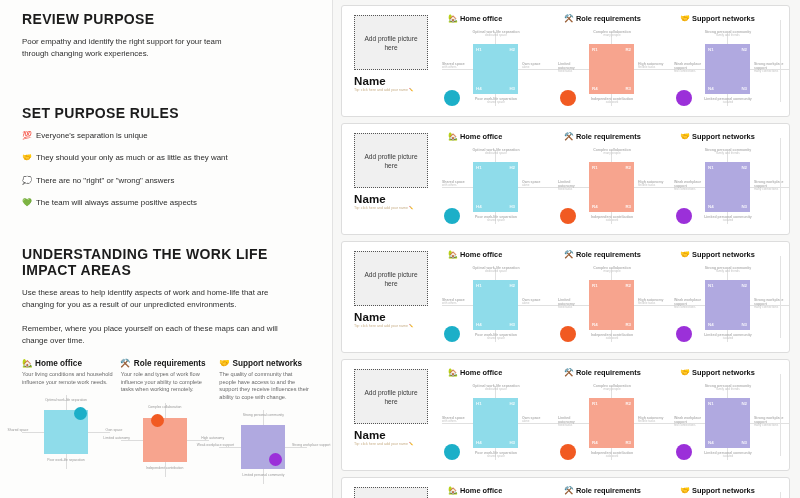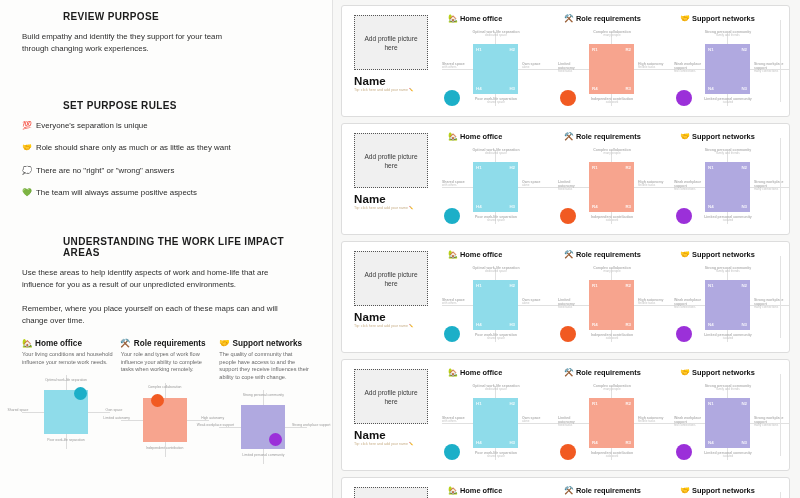--- a/index.html
+++ b/index.html
@@ -18,22 +18,22 @@
   
   .left-panel {
     width: 332px; height: 498px;
     background: #fdfdfc;
     padding: 11px 22px 0 22px;
     overflow: hidden;
     position: relative;
   }
 
   .sec-title {
-    font-size: 10px; font-weight: bold; letter-spacing: .35px;
-    color: #1c1c1c; margin-bottom: 9px; margin-left: 41px;
+    font-size: 14px; font-weight: bold; letter-spacing: .35px;
+    color: #1c1c1c; margin-bottom: 9px;
   }
   .sec-body {
     font-size: 7.9px; line-height: 12.4px; color: #2e2e2e;
     max-width: 222px;
   }
   .gap-a { height: 44px; }
   .gap-b { height: 26px; }
 
   .rules { margin-top: 2px; }
   .rule-row {
@@ -161,48 +161,48 @@
   }
 </style>
 </head>
 <body>
 
 <div class="app">
 
   <div class="left-panel">
 
     <div class="sec-title">REVIEW PURPOSE</div>
-    <div class="sec-body">Build empathy and identify the they support for your team through changing work experiences.</div>
+    <div class="sec-body">Poor empathy and identify the right support for your team through changing work experiences.</div>
 
     <div class="gap-a"></div>
 
     <div class="sec-title">SET PURPOSE RULES</div>
     <div class="rules" id="rules-list">
         <div class="rule-row">
           <span class="rule-emoji">💯</span>
           <span>Everyone's separation is unique</span>
         </div>
         <div class="rule-row">
           <span class="rule-emoji">🤝</span>
-          <span>Role should share only as much or as little as they want</span>
+          <span>They should your only as much or as little as they want</span>
         </div>
         <div class="rule-row">
           <span class="rule-emoji">💭</span>
           <span>There are no "right" or "wrong" answers</span>
         </div>
         <div class="rule-row">
           <span class="rule-emoji">💚</span>
           <span>The team will always assume positive aspects</span>
         </div>
       </div>
 
     <div class="gap-b"></div>
 
     <div class="sec-title">UNDERSTANDING THE WORK LIFE IMPACT AREAS</div>
-    <div class="para">Use these areas to help identify aspects of work and home-life that are influence for you as a result of our unpredicted environments.</div>
+    <div class="para">Use these areas to help identify aspects of work and home-life that are changing for you as a result of our unpredicted environments.</div>
     <div class="para">Remember, where you place yourself on each of these maps can and will change over time.</div>
 
     <div class="areas" id="areas-row">
         <div class="area-col">
           <div class="area-head">
             <span class="area-emoji">🏡</span>
             <span>Home office</span>
           </div>
           <div class="area-desc">Your living conditions and household influence your remote work needs.</div>
           <div class="mini-wrap">

